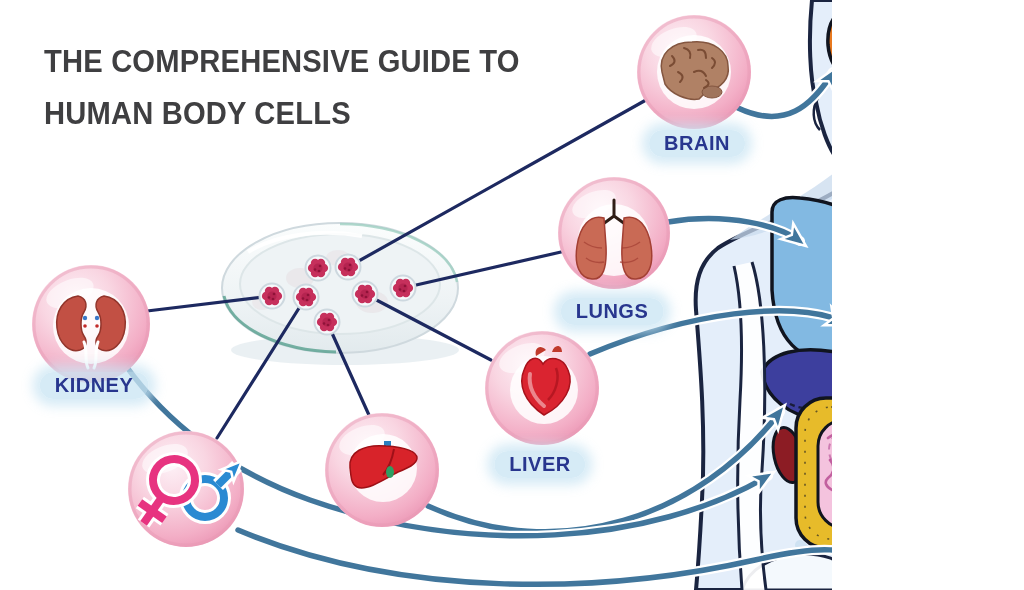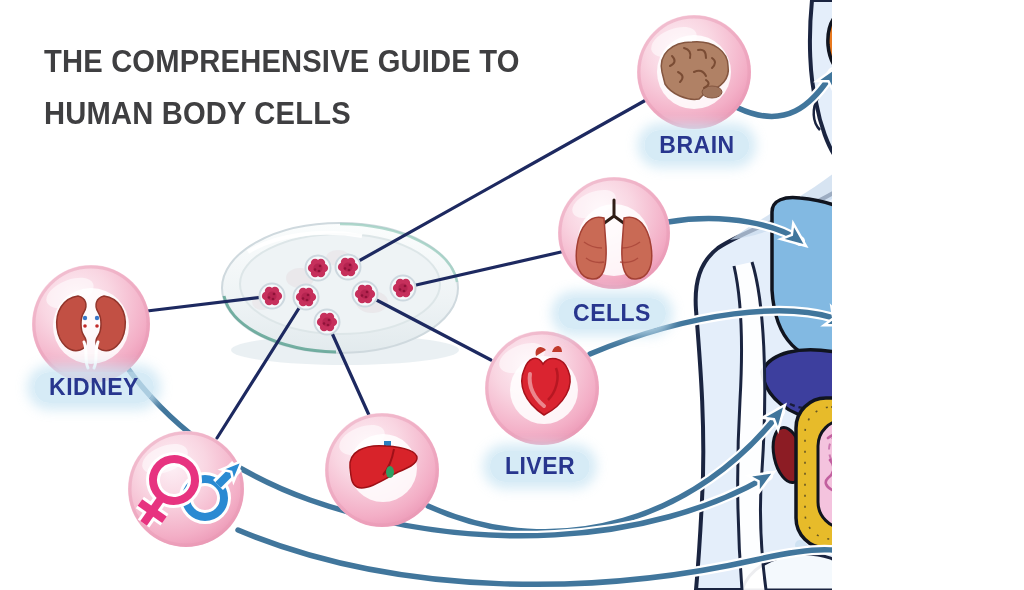--- a/index.html
+++ b/index.html
@@ -9,21 +9,21 @@
   }
   .stage svg{position:absolute;left:0;top:0;}
   .title{
     position:absolute;left:44px;top:36px;z-index:30;
     color:#3f3f41;font-weight:bold;font-size:31px;line-height:52px;
     letter-spacing:.2px;transform:scaleX(.94);transform-origin:left top;
     white-space:nowrap;
   }
   .organ-label{
     position:absolute;z-index:25;transform:translateX(-50%);
-    color:#28368e;font-weight:bold;font-size:23px;letter-spacing:.5px;
+    color:#28368e;font-weight:bold;font-size:20px;letter-spacing:.5px;
     background:rgba(202,229,244,.78);padding:2px 15px;border-radius:20px;
     box-shadow:0 0 12px 7px rgba(202,229,244,.78);white-space:nowrap;
   }
 </style>
 </head>
 <body>
 
 <div class="stage">
 
 <svg width="1024" height="590" viewBox="0 0 1024 590">
@@ -318,17 +318,17 @@
     </g>
   </g>
 </svg>
 
   <div class="title">
     <div>THE COMPREHENSIVE GUIDE TO</div>
     <div>HUMAN BODY CELLS</div>
   </div>
 
   <div class="organ-label" style="left:697px;top:130px">BRAIN</div>
-  <div class="organ-label" style="left:612px;top:298px">CELLS</div>
+  <div class="organ-label" style="left:612px;top:298px">LUNGS</div>
   <div class="organ-label" style="left:540px;top:451px">LIVER</div>
   <div class="organ-label" style="left:94px;top:372px">KIDNEY</div>
 
 </div>
 
 </body></html>

